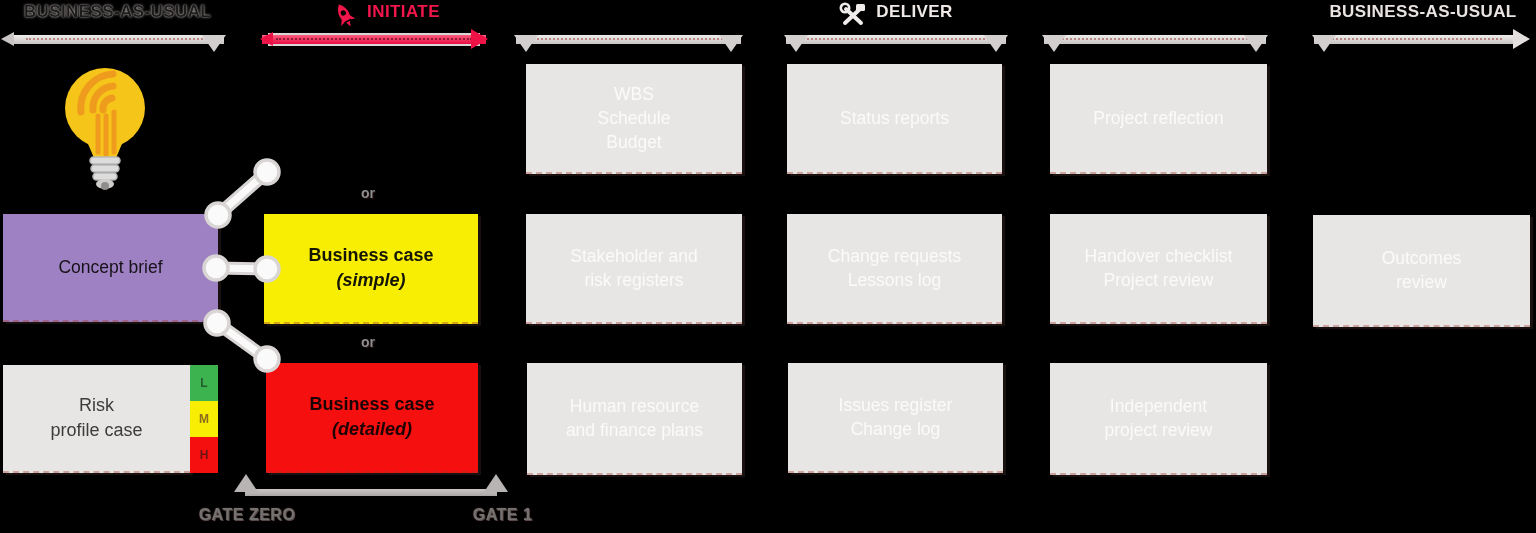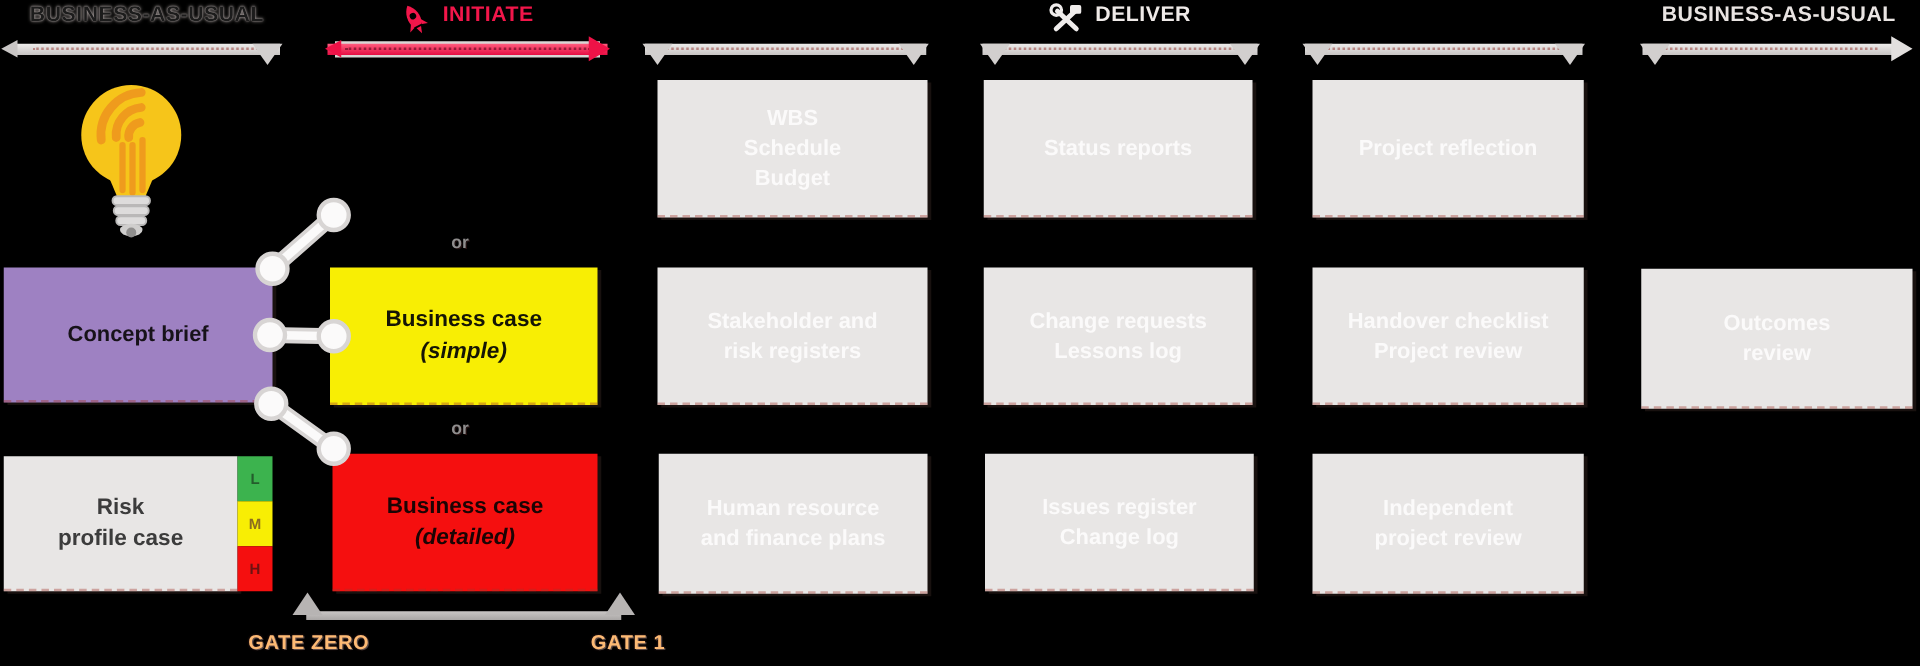--- a/index.html
+++ b/index.html
@@ -32,21 +32,20 @@
   .tri-right { position:absolute; right:-14px; top:-6px; width:0; height:0;
     border-top:10px solid transparent; border-bottom:10px solid transparent; border-left:17px solid #e2dfde; }
   .span-arrow.red .tri-left  { border-right-color:#ee1247; left:-2px; }
   .span-arrow.red .tri-right { border-left-color:#ee1247; right:-2px; }
   
   .box {
     position:absolute; display:flex; flex-direction:column;
     align-items:center; justify-content:center; text-align:center;
     line-height:1.38; border-bottom:2px dashed rgba(160,55,45,.38);
     box-shadow:3px 2px 0 rgba(150,105,95,.16);
-    font-weight:bold;
   }
   .box span { display:block; }
   .gray  { background:var(--box-gray); color:#fbfafa; font-size:17.5px; }
   .green { background:var(--green);  color:#0e2212; font-weight:bold; font-size:18px; }
   .yellow{ background:var(--yellow); color:#151505; font-weight:bold; font-size:18px; }
   .redbx { background:var(--red);    color:#1c0404; font-weight:bold; font-size:18px; }
   .purple{ background:var(--purple); color:#171219; font-size:17.5px; }
   .riskgray { background:var(--box-gray); color:#3c3c3c; font-size:18px; }
   .italic { font-style:italic; }
   
@@ -54,35 +53,35 @@
     font-weight:bold; font-size:12px; }
   
   .or-label { position:absolute; width:60px; text-align:center; color:#8f8d8d; font-weight:bold; font-size:14px;
     text-shadow:0 0 2px #000, 1px 1px 0 rgba(60,30,30,.8); }
   
   .gate-bar { position:absolute; left:245px; top:489px; width:252px; height:7px;
     background:linear-gradient(180deg,#c9c6c5,#a9a6a5); }
   .tri-up { position:absolute; top:474px; width:0; height:0;
     border-left:12px solid transparent; border-right:12px solid transparent; border-bottom:18px solid #b7b4b3; }
   .gate-label { position:absolute; top:506px; font-weight:bold; font-size:16px; letter-spacing:.5px;
-    color:#fdba74; text-shadow:1px 1px 0 rgba(160,135,130,.5), 0 0 2px rgba(120,60,55,.6); text-align:center; }
+    color:#737373; text-shadow:1px 1px 0 rgba(160,135,130,.5), 0 0 2px rgba(120,60,55,.6); text-align:center; }
   .icon { display:inline-flex; align-items:center; justify-content:center; }
   svg { display:block; }
   .overlay { position:absolute; left:0; top:0; pointer-events:none; }
 </style>
 </head>
 <body>
 
 <div class="stage">
 
   <div class="phase-header dark" style="left:0;width:235px;">
     <span>BUSINESS-AS-USUAL</span>
   </div>
 
-  <div class="phase-header red" style="left:257px;width:232px;">
+  <div class="phase-header red" style="left:270px;width:232px;">
     <span class="icon">
       <svg width="26" height="28" viewBox="0 0 26 28">
         <g transform="rotate(-28 13 14)" fill="#f2164a">
           <path d="M13 1 C18 5.5 19.5 13 16.5 19 L9.5 19 C6.5 13 8 5.5 13 1 Z"></path>
           <circle cx="13" cy="10.5" r="2.6" fill="#000"></circle>
           <path d="M9.5 14 L5 21 L9.5 19.5 Z"></path>
           <path d="M16.5 14 L21 21 L16.5 19.5 Z"></path>
           <path d="M11 20.5 L13 26 L15 20.5 Z"></path>
         </g>
       </svg>

